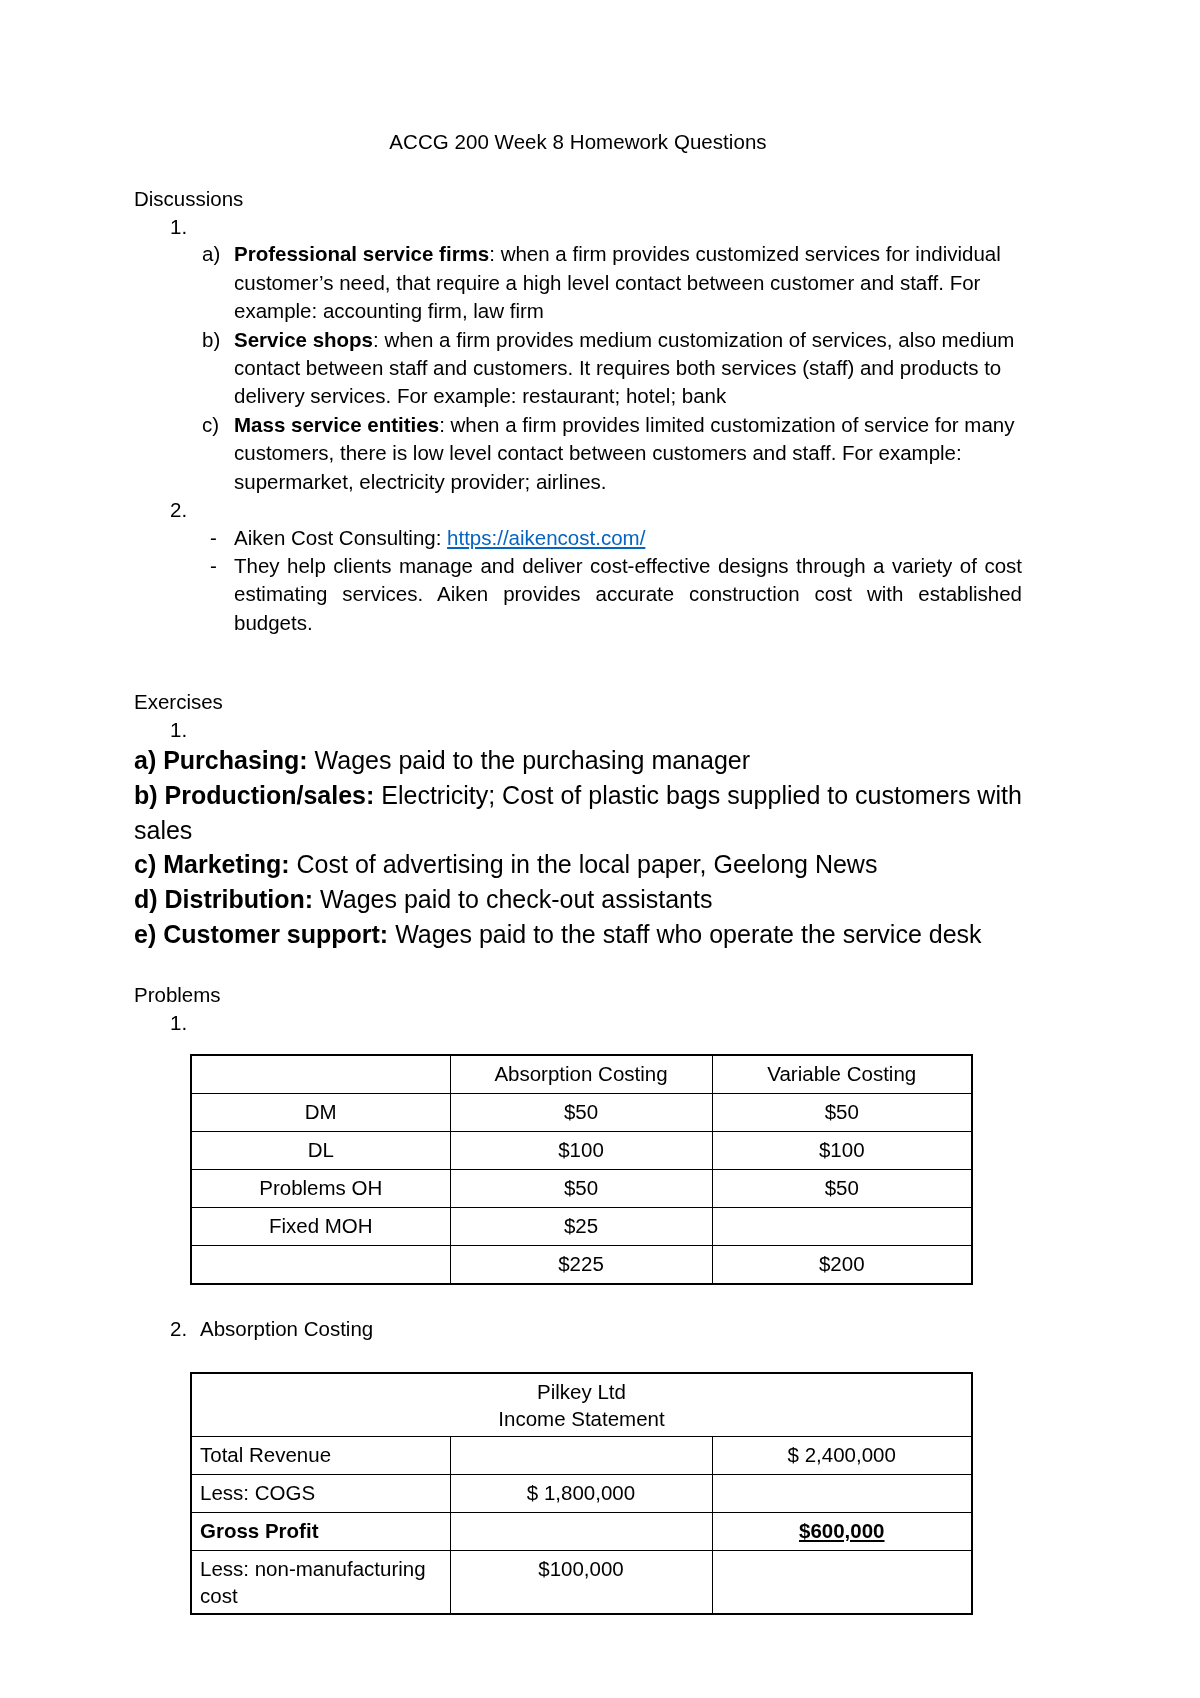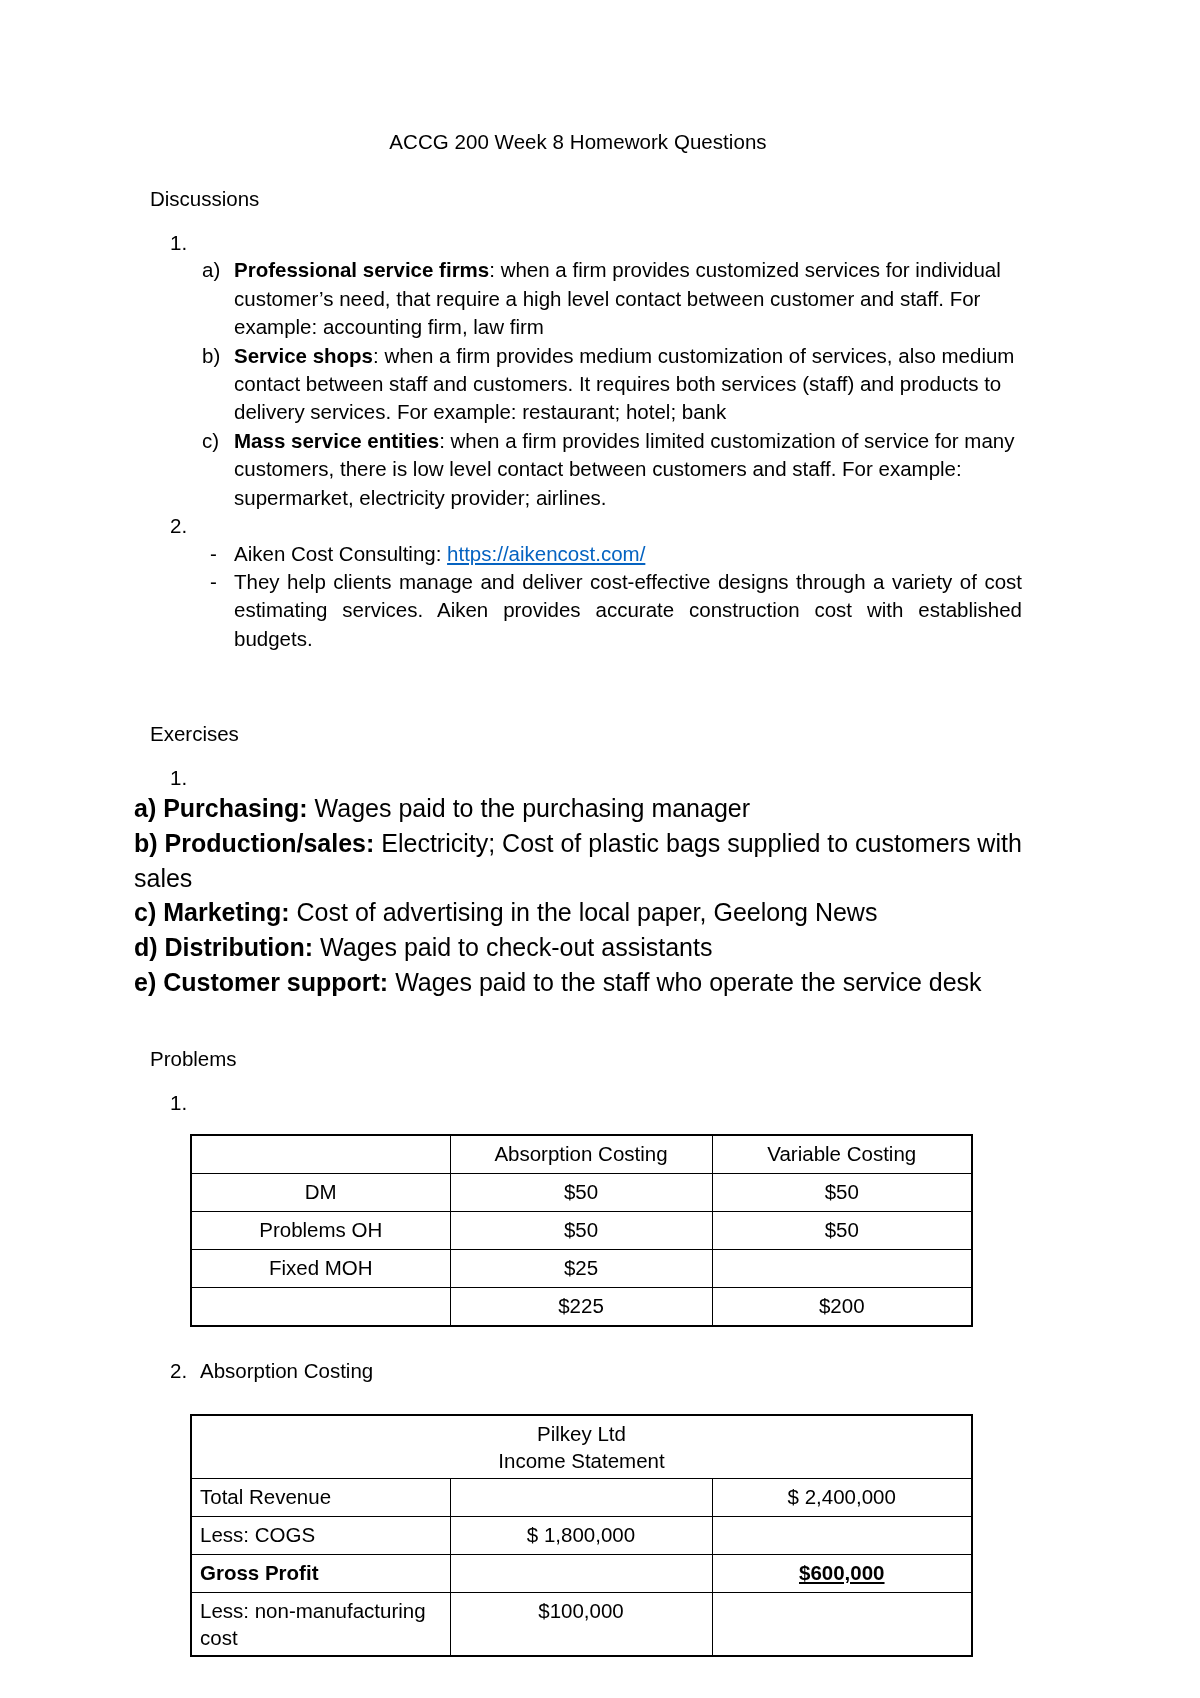--- a/index.html
+++ b/index.html
@@ -23,21 +23,21 @@
   .doc-title {
     text-align: center;
     font-size: 20.5px;
     line-height: 1.32;
     margin: 0 0 30px 0;
     letter-spacing: 0.05px;
   }
   .section-head {
     font-size: 20.5px;
     line-height: 1.35;
-    margin: 16px;
+    margin: 0;
   }
   .num-item {
     font-size: 20.5px;
     line-height: 1.35;
     margin: 0;
     padding-left: 36px;
   }
   .lettered-list {
     margin: 0;
     padding: 0;
@@ -205,20 +205,25 @@
         <td class="ctr"></td>
         <td class="ctr">Absorption Costing</td>
         <td class="ctr">Variable Costing</td>
       </tr>
       <tr>
         <td class="ctr">DM</td>
         <td class="ctr">$50</td>
         <td class="ctr">$50</td>
       </tr>
       <tr>
+        <td class="ctr">DL</td>
+        <td class="ctr">$100</td>
+        <td class="ctr">$100</td>
+      </tr>
+      <tr>
         <td class="ctr">Problems OH</td>
         <td class="ctr">$50</td>
         <td class="ctr">$50</td>
       </tr>
       <tr>
         <td class="ctr">Fixed MOH</td>
         <td class="ctr">$25</td>
         <td class="ctr"></td>
       </tr>
       <tr>

